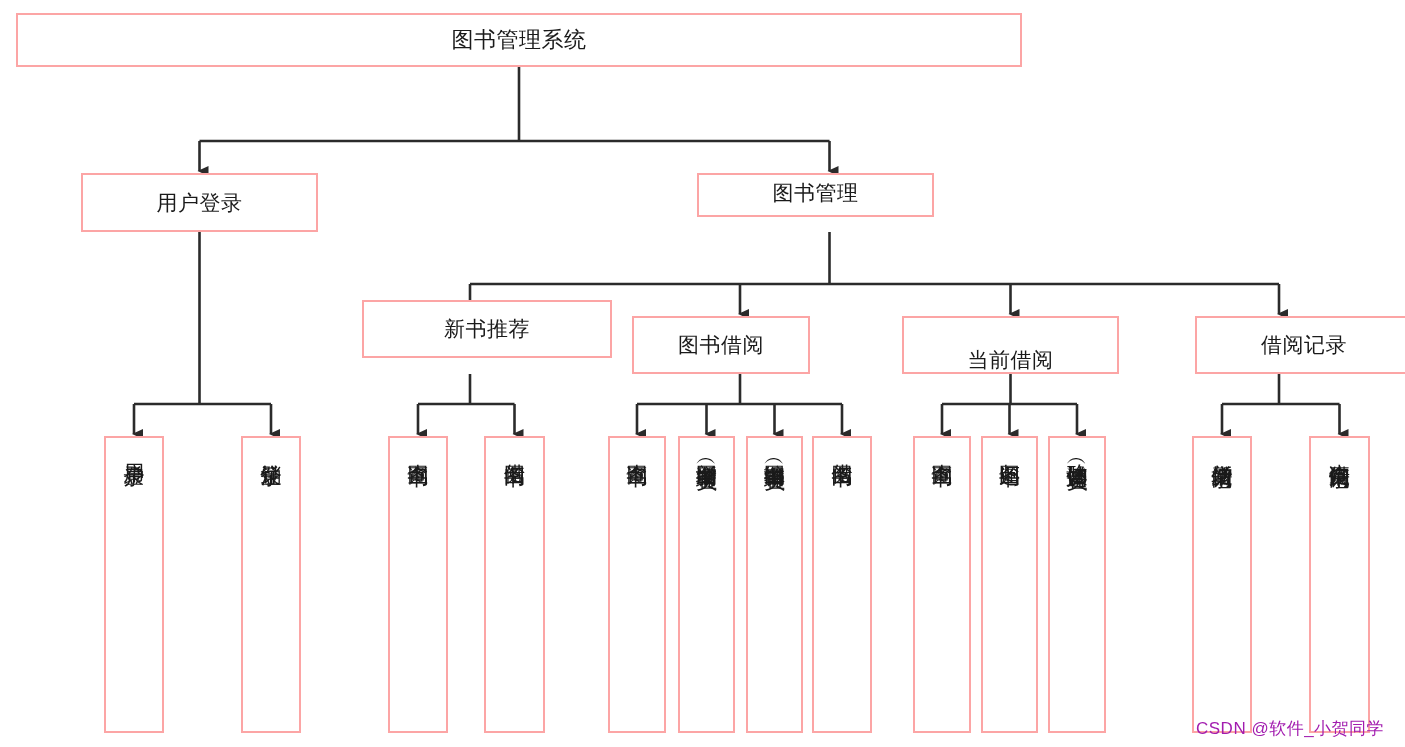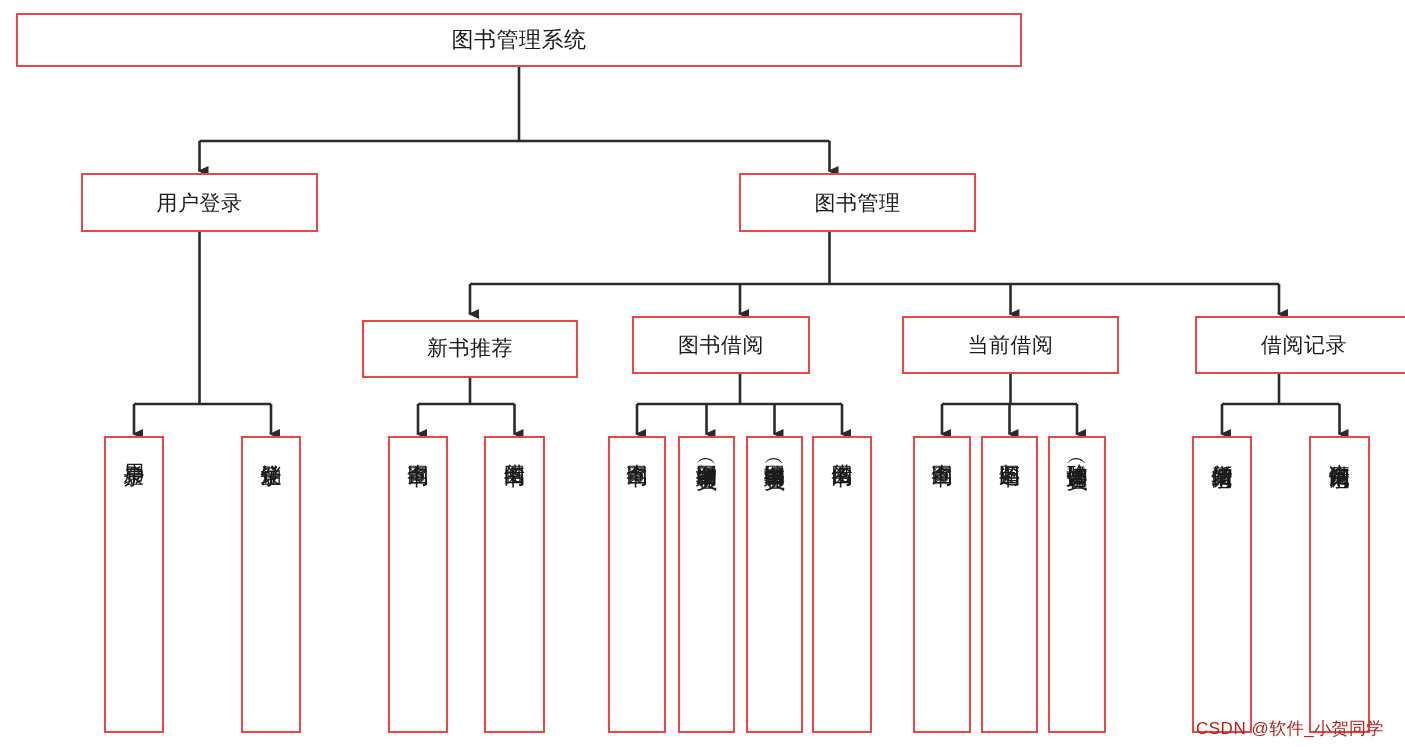--- a/index.html
+++ b/index.html
@@ -22,21 +22,21 @@
     left: 0;
     top: 0;
     width: 1405px;
     height: 747px;
     pointer-events: none;
   }
   .node {
     position: absolute;
     box-sizing: border-box;
     background: #ffffff;
-    border: 2px solid #ef4444;
+    border: 2px solid #fca5a5;
     display: flex;
     align-items: center;
     justify-content: center;
     color: #1a1a1a;
   }
   .node .label {
     display: block;
     text-align: center;
     line-height: 1.12;
   }
@@ -57,21 +57,21 @@
     writing-mode: vertical-rl;
     text-orientation: upright;
     font-size: 21px;
     line-height: 1.05;
     letter-spacing: 1px;
     white-space: nowrap;
   }
   .watermark {
     position: absolute;
     font-size: 17px;
-    color: #b91c1c;
+    color: #a21caf;
     white-space: nowrap;
     letter-spacing: 0.5px;
   }
 </style>
 </head>
 <body>
 
 <div id="canvas">
   <svg class="connectors" viewBox="0 0 1405 747">
     <defs>
@@ -115,30 +115,30 @@
         <path d="M1339.5,404 L1339.5,434" marker-end="url(#arrow)"></path>
       </g>
   </svg>
   <div id="nodes-layer">
       <div class="node horiz root" style="left: 16px; top: 13px; width: 1006px; height: 54px;">
         <span class="label">图书管理系统</span>
       </div>
       <div class="node horiz" style="left: 81px; top: 173px; width: 237px; height: 59px;">
         <span class="label">用户登录</span>
       </div>
-      <div class="node horiz" style="left: 739px; top: 173px; width: 237px; height: 59px;">
+      <div class="node horiz" style="left: 697px; top: 173px; width: 237px; height: 44px; font-family: Liberation Mono, monospace;">
         <span class="label">图书管理</span>
       </div>
-      <div class="node horiz" style="left: 362px; top: 320px; width: 216px; height: 58px; font-family: Liberation Serif, serif;">
+      <div class="node horiz" style="left: 362px; top: 300px; width: 250px; height: 58px;">
         <span class="label">新书推荐</span>
       </div>
       <div class="node horiz" style="left: 632px; top: 316px; width: 178px; height: 58px;">
         <span class="label">图书借阅</span>
       </div>
-      <div class="node horiz" style="left: 902px; top: 316px; width: 217px; height: 58px;">
+      <div class="node horiz" style="left: 902px; top: 316px; width: 217px; height: 58px; align-items: flex-end;">
         <span class="label">当前借阅</span>
       </div>
       <div class="node horiz" style="left: 1170px; top: 316px; width: 218px; height: 58px; margin-left: 25px;">
         <span class="label">借阅记录</span>
       </div>
       <div class="node vert" style="left: 104px; top: 436px; width: 60px; height: 297px;">
         <span class="label">用户登录</span>
       </div>
       <div class="node vert" style="left: 241px; top: 436px; width: 60px; height: 297px;">
         <span class="label">注销登录</span>

